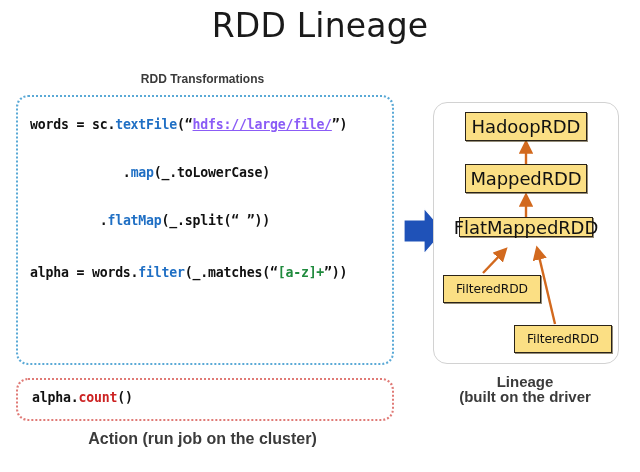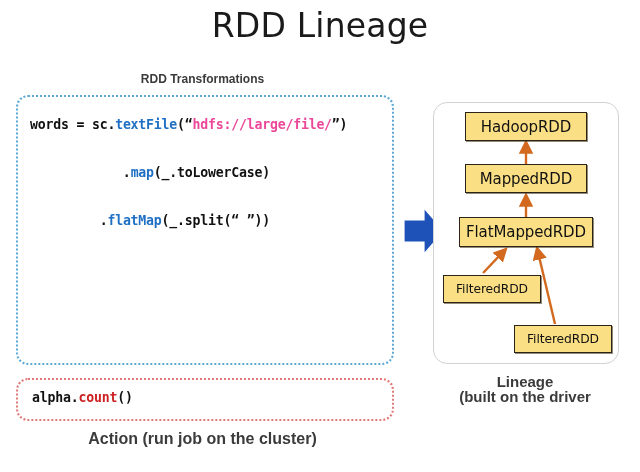--- a/index.html
+++ b/index.html
@@ -79,21 +79,21 @@
   }
   .l1{ left:12px; top:20px; }
   .l2{ left:12px; top:68px;text-align:center; }
   .l3{ left:12px; top:116px; }
   .l4{ left:12px; top:168px; }
   .l5{ left:12px; top:216px; }
   .la{ left:14px; top:10px; }
 
   .kw-blue{ color:#1f6fc4; }
   .kw-green{ color:#1f8a3d; }
-  .kw-green-u{ color:#ec4899; }
+  .kw-green-u{ color:#8b5cf6; text-decoration:underline; }
   .kw-red{ color:#cc2222; }
   .plain{ color:#111111; font-weight:bold; }
 
   
   #flow-arrow{
     position:absolute;
     left:404px; top:206px;
     width:40px; height:50px;
   }
 
@@ -108,31 +108,31 @@
     background:#ffffff;
   }
 
   .rddbox{
     position:absolute;
     box-sizing:border-box;
     background:#fbdf84;
     border:1.6px solid #2a2318;
     box-shadow:1px 1px 0 0 rgba(60,45,10,0.55);
     color:#111111;
-    font-size:15px;
+    font-size:18px;
     font-family:"DejaVu Sans", sans-serif;
     display:flex;
     align-items:center;
     justify-content:center;
     text-align:center;
     letter-spacing:-0.1px;
   }
   #box-hadoop      { left:465px; top:112px; width:122px; height:29px; }
   #box-mapped      { left:465px; top:164px; width:122px; height:29px; }
-  #box-flatmapped  { left:459px; top:217px; width:134px; height:30px; }
+  #box-flatmapped  { left:459px; top:217px; width:134px; height:20px; }
   #box-filtered-1  { left:443px; top:275px; width:98px;  height:28px; font-size:12.3px;}
   #box-filtered-2  { left:514px; top:325px; width:98px;  height:28px; font-size:12.3px;}
 
   #lineage-arrows{
     position:absolute;
     left:430px; top:100px;
     width:200px; height:265px;
     pointer-events:none;
   }
 </style>
@@ -142,20 +142,21 @@
 <div id="slide">
 
   <div class="title">RDD Lineage</div>
 
   <div class="cap" id="cap-transformations">RDD Transformations</div>
 
   <div class="codebox" id="transformations-box">
     <div class="code l1" id="code-line-words"><span class="plain">words = sc.</span><span class="kw-blue">textFile</span><span class="plain">(“</span><span class="kw-green-u">hdfs://large/file/</span><span class="plain">”)</span></div>
     <div class="code l2" id="code-line-map"><span class="plain">            .</span><span class="kw-blue">map</span><span class="plain">(_.toLowerCase)</span></div>
     <div class="code l3" id="code-line-flatmap"><span class="plain">         .</span><span class="kw-blue">flatMap</span><span class="plain">(_.split(“ ”))</span></div>
+    <div class="code l4" id="code-line-alpha"><span class="plain">alpha = words.</span><span class="kw-blue">filter</span><span class="plain">(_.matches(“</span><span class="kw-green">[a-z]+</span><span class="plain">”))</span></div>
   </div>
 
   <div class="codebox" id="action-box">
     <div class="code la" id="code-line-count"><span class="plain">alpha.</span><span class="kw-red">count</span><span class="plain">()</span></div>
   </div>
 
   <div class="cap" id="cap-action">Action (run job on the cluster)</div>
 
   <svg id="flow-arrow" viewBox="0 0 40 50">
     <polygon points="0,14 20,14 20,2 40,25 20,48 20,36 0,36" fill="#1f52b8" stroke="#ffffff" stroke-width="1.2"></polygon>

